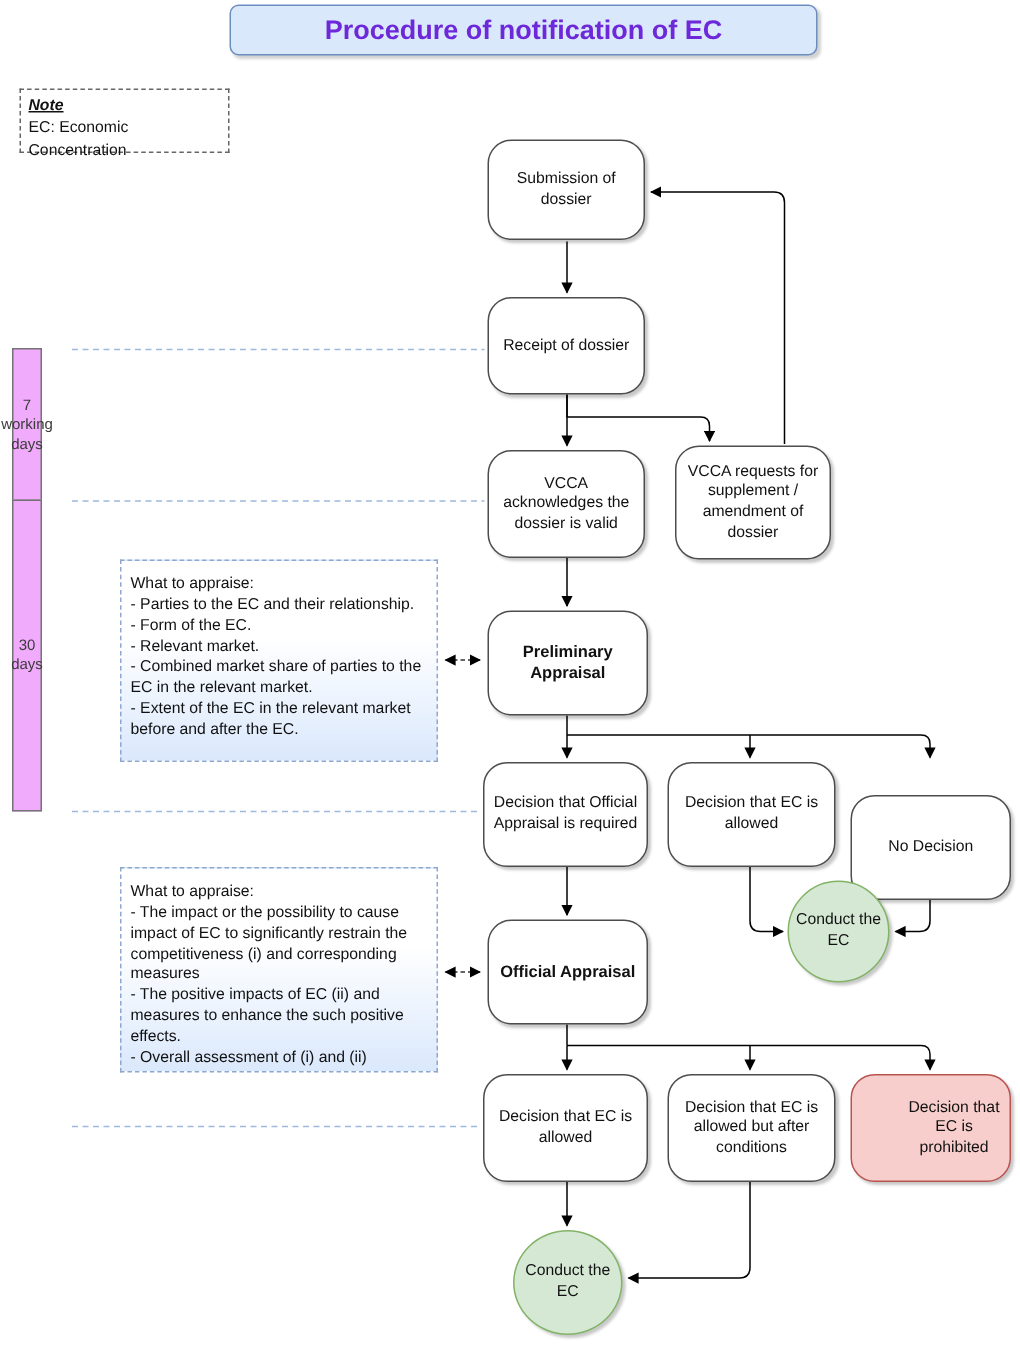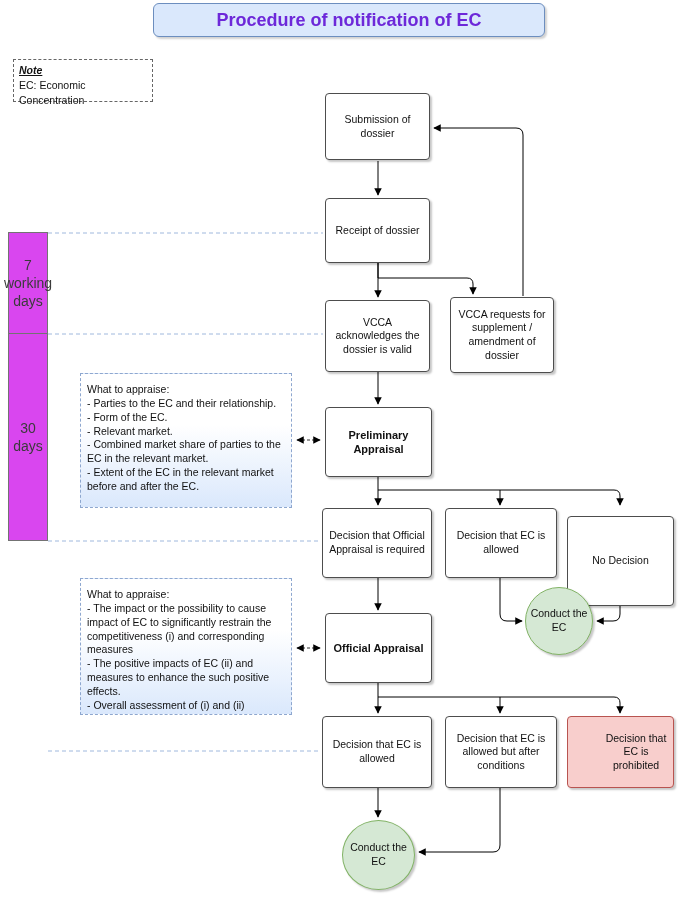--- a/index.html
+++ b/index.html
@@ -18,46 +18,46 @@
   }
 
   .note-box {
     left:13px; top:59px; width:140px; height:43px;
     border:1px dashed #666; background:#fff; padding:3px 5px;
     font-size:10.5px; line-height:1.45;
   }
   .note-heading { font-weight:bold; font-style:italic; text-decoration:underline; }
 
   .time-rect {
-    left:8px; width:40px; background:#d946ef; border:1px solid #737373;
+    left:8px; width:20px; background:#f0abfc; border:1px solid #737373;
     display:flex; align-items:center; justify-content:center; text-align:center;
-    font-size:14px; color:#3b3b3b; line-height:1.3; padding:0 1px;
+    font-size:10px; color:#3b3b3b; line-height:1.3; padding:0 1px;
   }
   .time-1 { top:232px; height:102px; }
   .time-2 { top:333px; height:208px; }
   .time-3 { top:540px; height:211px; }
 
   .node {
-    background:#ffffff; border:1px solid #4d4d4d; border-radius:4px;
+    background:#ffffff; border:1px solid #4d4d4d; border-radius:16px;
     display:flex; align-items:center; justify-content:center; text-align:center;
     font-size:10.5px; line-height:1.3; padding:3px 4px; color:#111;
     box-shadow:2px 2px 2px rgba(0,0,0,0.22);
   }
   .node.bold { font-weight:bold; font-size:11px; }
   .circle { border-radius:50%; background:#d5e8d4; border-color:#82b366; }
   .danger { background:#f8cecc; border-color:#b85450;padding-left:35px; }
 
   .n-submission   { left:325px; top:93px;  width:105px; height:67px; }
   .n-receipt      { left:325px; top:198px; width:105px; height:65px; }
   .n-acknowledge  { left:325px; top:300px; width:105px; height:72px; }
   .n-request      { left:450px; top:297px; width:104px; height:76px; }
   .n-preliminary  { left:325px; top:407px; width:107px; height:70px; }
   .n-dec-off-req  { left:322px; top:508px; width:110px; height:70px; }
   .n-dec-allow1   { left:445px; top:508px; width:112px; height:70px; }
-  .n-no-decision  { left:567px; top:516px; width:107px; height:90px; }
+  .n-no-decision  { left:567px; top:530px; width:107px; height:70px; }
   .n-conduct1     { left:525px; top:587px; width:68px;  height:68px; }
   .n-official     { left:325px; top:613px; width:107px; height:70px; }
   .n-dec-allow2   { left:322px; top:716px; width:110px; height:72px; }
   .n-dec-cond     { left:445px; top:716px; width:112px; height:72px; }
   .n-dec-prohib   { left:567px; top:716px; width:107px; height:72px; }
   .n-conduct2     { left:342px; top:820px; width:73px;  height:70px; }
 
   .appraise {
     border:1px dashed #8ea7cf;
     background:linear-gradient(180deg,#ffffff 0%,#ffffff 38%,#dae8fc 100%);

